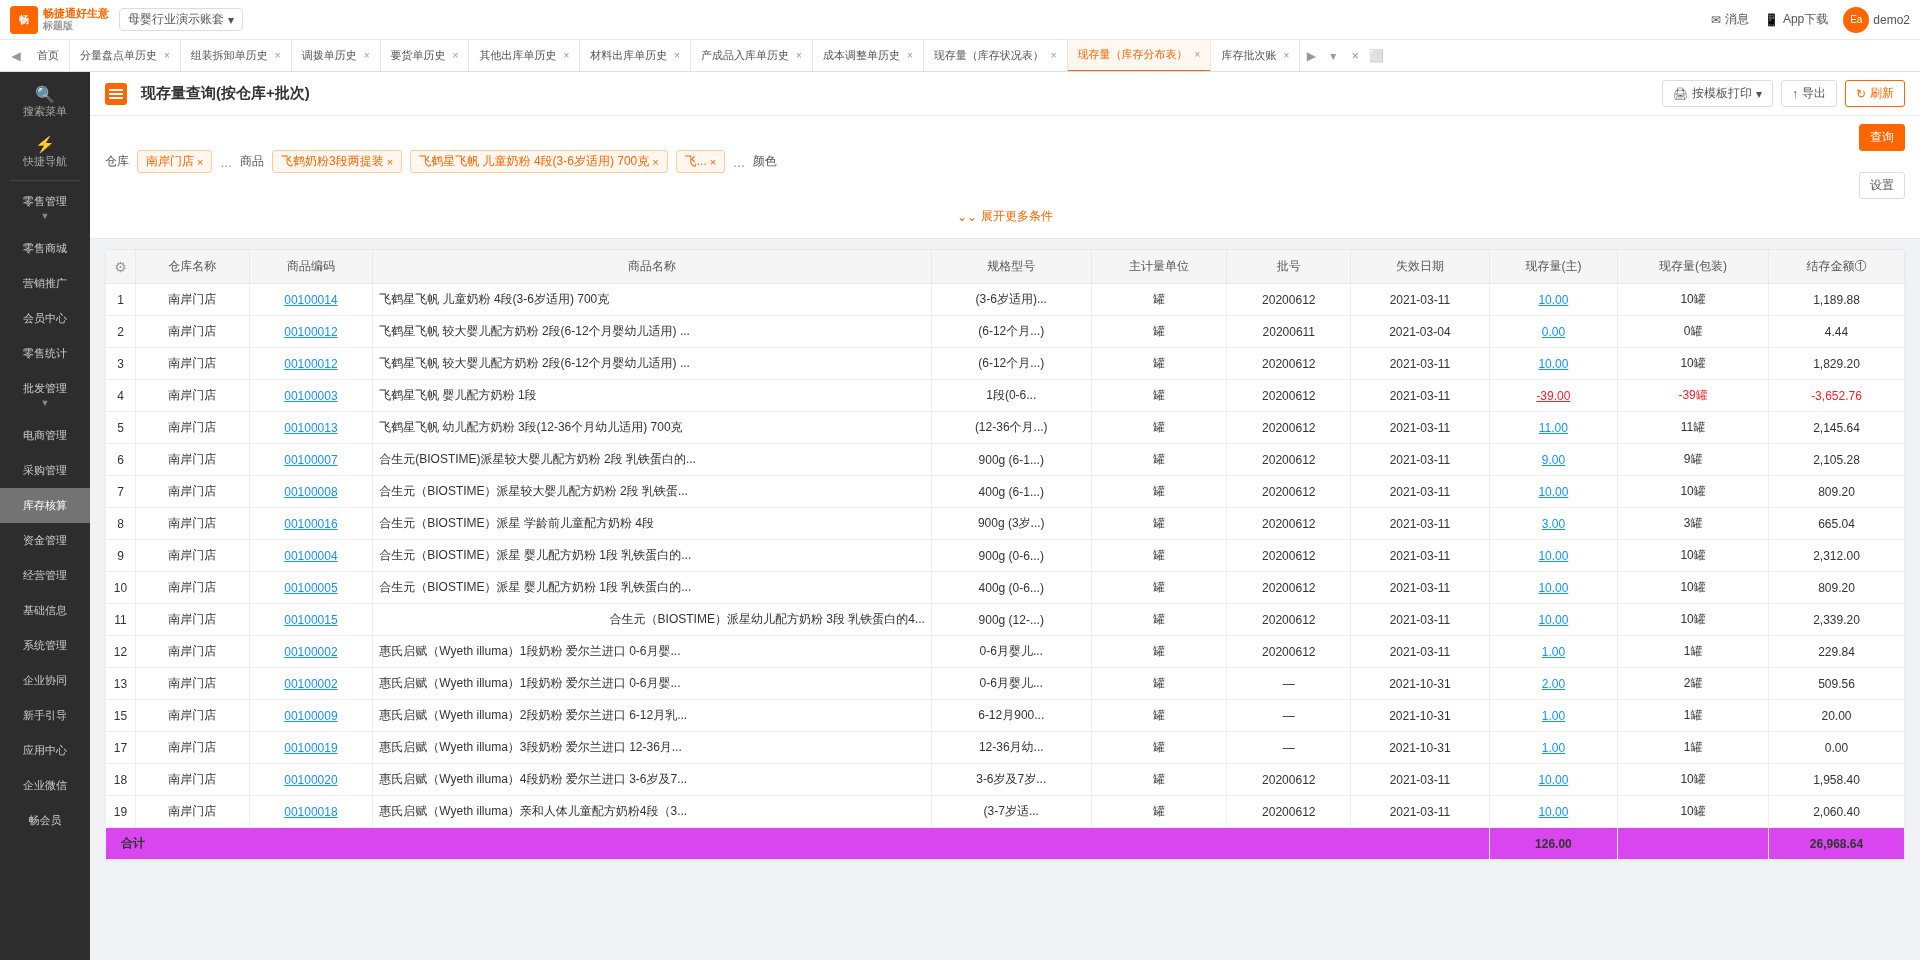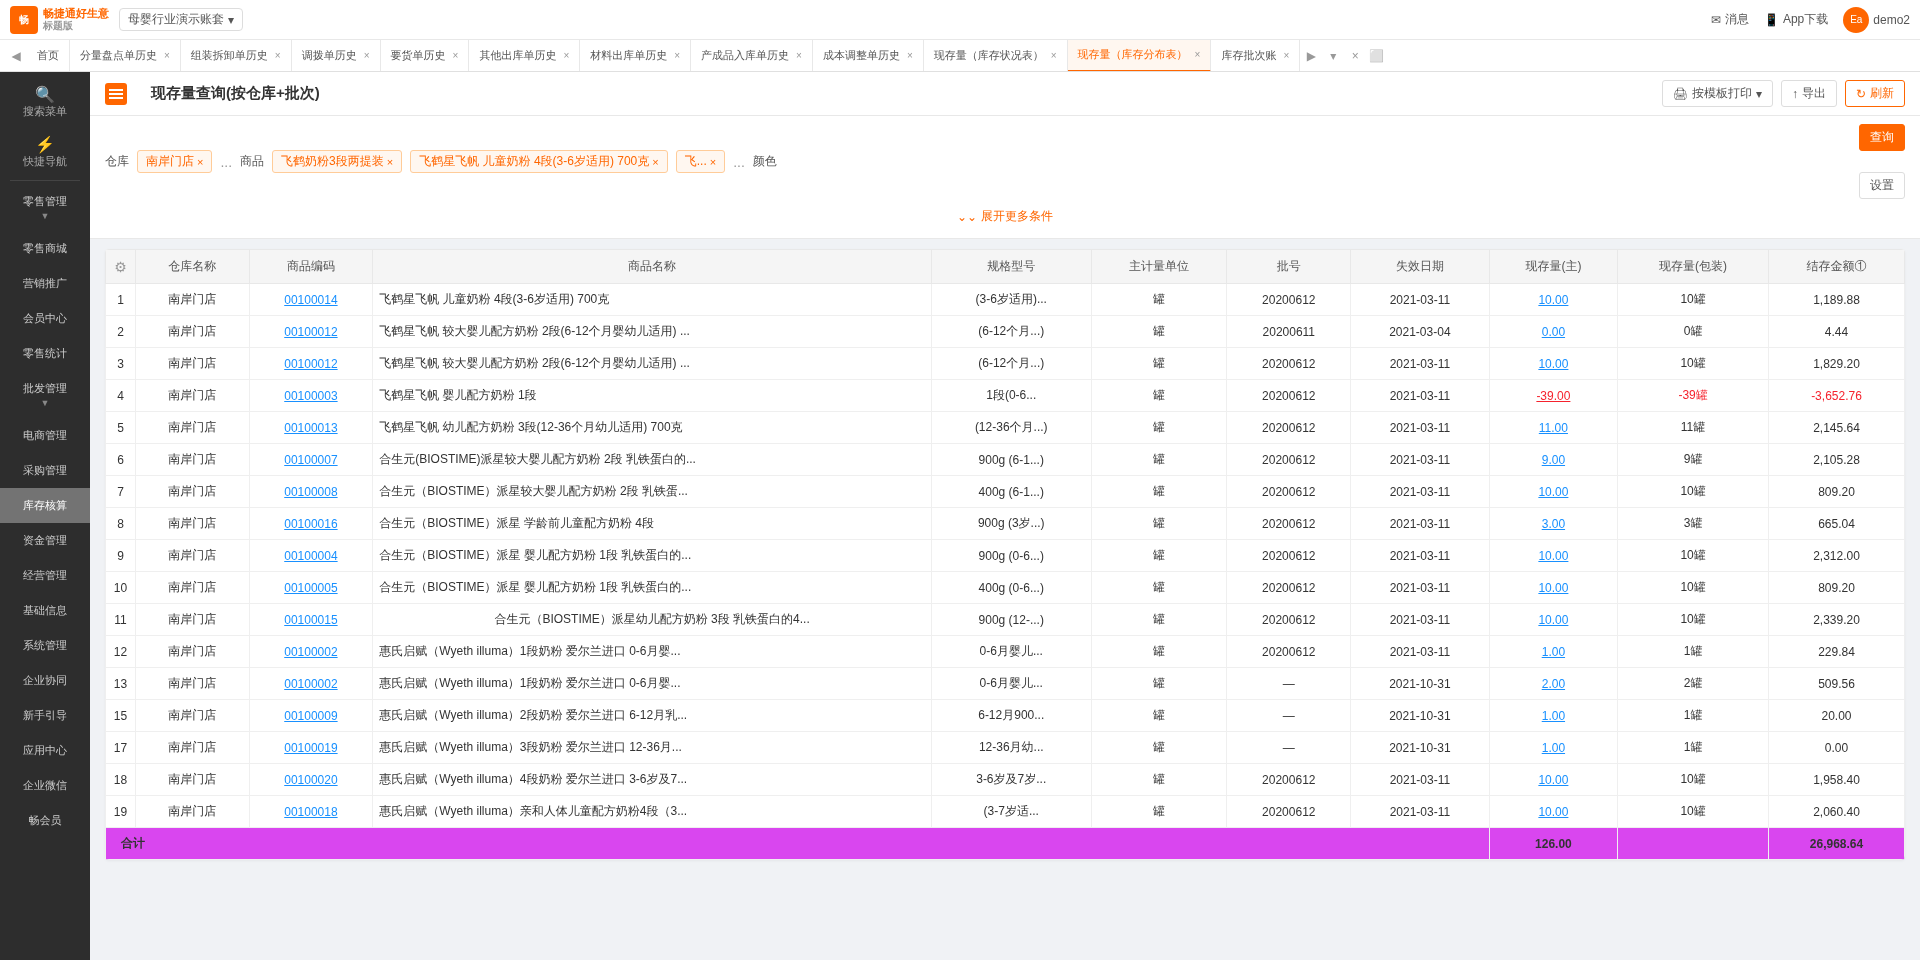--- a/index.html
+++ b/index.html
@@ -217,21 +217,21 @@
       <div>企业微信</div>
     </div>
     <div class="sidebar-item">
       <div>畅会员</div>
     </div>
   </div>
 
   <div class="content">
 
     <div class="page-header">
-      <div style="display:flex;align-items:center;gap:24px;">
+      <div style="display:flex;align-items:center;gap:14px;">
         <div class="orange-btn">
           <svg width="14" height="14" viewBox="0 0 14 14">
               <rect y="2" width="14" height="2" fill="#fff"></rect>
               <rect y="6" width="14" height="2" fill="#fff"></rect>
               <rect y="10" width="14" height="2" fill="#fff"></rect>
             </svg>
         </div>
         <div class="page-title">现存量查询(按仓库+批次)</div>
       </div>
       <div class="header-actions">
@@ -437,21 +437,21 @@
       <td>20200612</td>
       <td>2021-03-11</td>
       <td class=" link">10.00</td>
       <td class="">10罐</td>
       <td class="">809.20</td>
     </tr>
             <tr>
       <td>11</td>
       <td>南岸门店</td>
       <td class="link">00100015</td>
-      <td style="text-align:center; max-width:300px; overflow:hidden; text-overflow:ellipsis;margin-left:38px;" title="合生元（BIOSTIME）派星幼儿配方奶粉 3段 乳铁蛋白的4...">合生元（BIOSTIME）派星幼儿配方奶粉 3段 乳铁蛋白的4...</td>
+      <td style="text-align:right; max-width:300px; overflow:hidden; text-overflow:ellipsis;margin-left:38px;" title="合生元（BIOSTIME）派星幼儿配方奶粉 3段 乳铁蛋白的4...">合生元（BIOSTIME）派星幼儿配方奶粉 3段 乳铁蛋白的4...</td>
       <td>900g (12-...)</td>
       <td>罐</td>
       <td>20200612</td>
       <td>2021-03-11</td>
       <td class=" link">10.00</td>
       <td class="">10罐</td>
       <td class="">2,339.20</td>
     </tr>
             <tr>
       <td>12</td>

